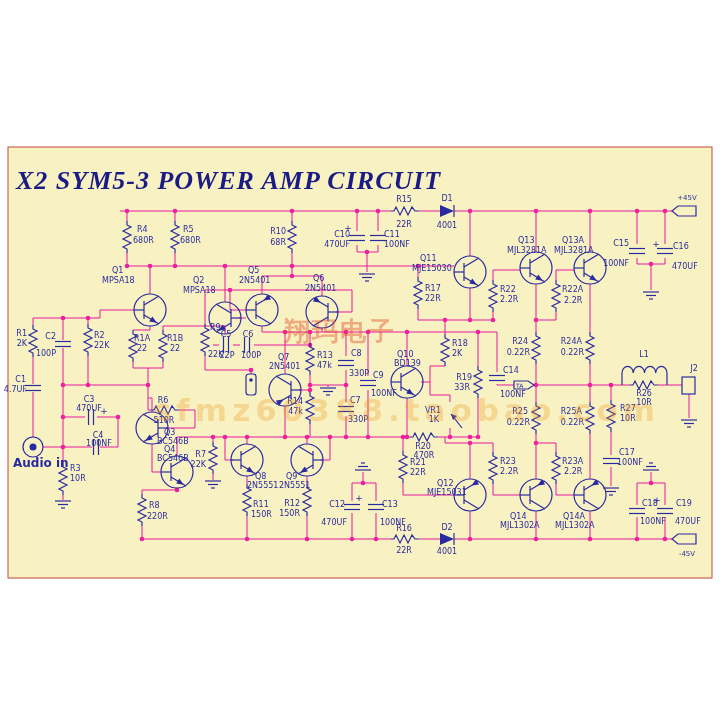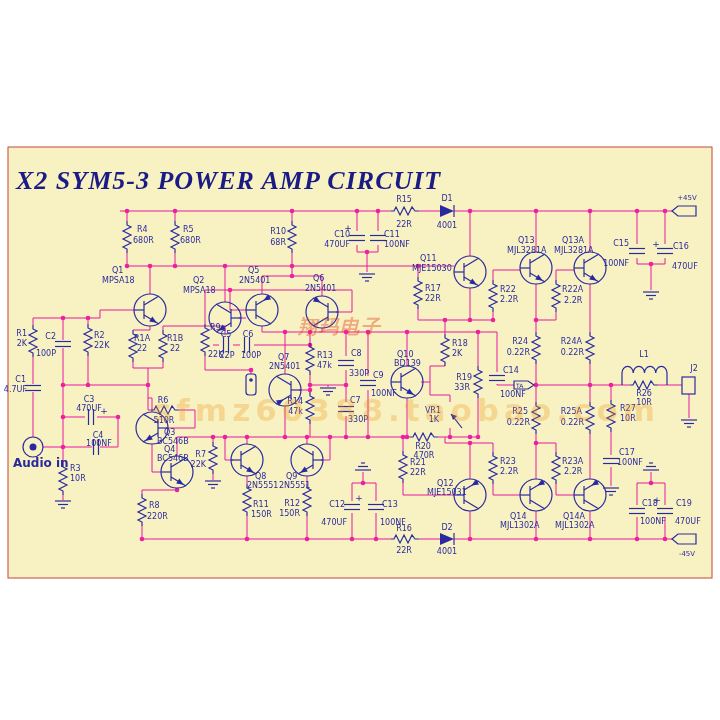--- a/index.html
+++ b/index.html
@@ -3,21 +3,21 @@
 <meta charset="utf-8">
 <style>
   html,body{margin:0;padding:0;background:#ffffff;}
   .stage{position:relative;width:720px;height:720px;background:#fff;overflow:hidden;
          font-family:"DejaVu Sans",sans-serif;}
   svg{position:absolute;left:0;top:0;}
   .panel-title{position:absolute;left:0;top:166px;width:584px;text-align:left;
     font-family:"Liberation Serif",serif;font-style:italic;font-weight:bold;
     font-size:26px;color:#1b1b86;letter-spacing:1px;margin-left:16px;}
   .wm1{position:absolute;left:270px;top:314px;width:140px;text-align:center;
-    font-size:19px;font-weight:bold;color:rgba(225,60,25,0.40);letter-spacing:2px;font-style:italic;}
+    font-size:26px;font-weight:bold;color:rgba(225,60,25,0.40);letter-spacing:2px;}
   .wm2{position:absolute;left:60px;top:392px;width:600px;text-align:right;
     font-size:31px;font-weight:bold;color:rgba(238,150,30,0.30);letter-spacing:5px;}
   svg text{font-family:"DejaVu Sans",sans-serif;fill:#2a2aa0;}
   svg text.b{font-weight:bold;}
   .w{stroke:#e6189e;stroke-width:1;}
   .sym{stroke:#2a2aa0;stroke-width:1.2;fill:none;}
 </style>
 </head>
 <body>
 

